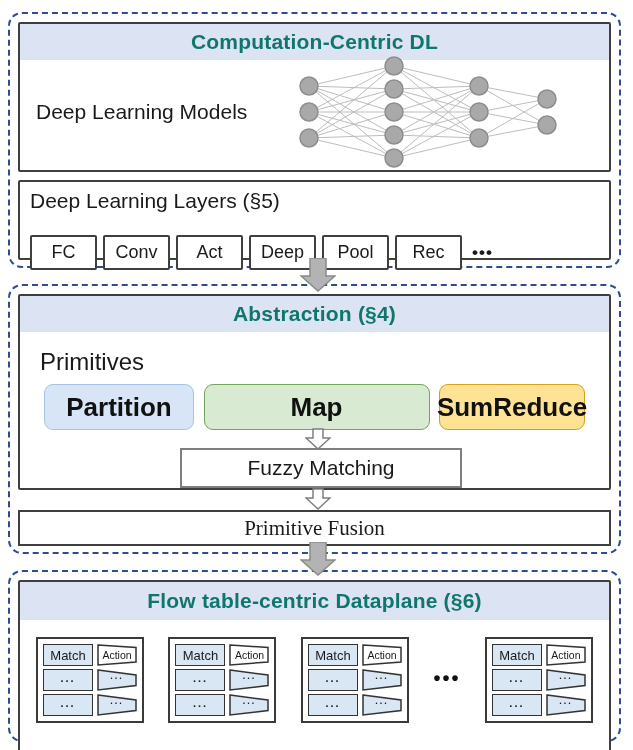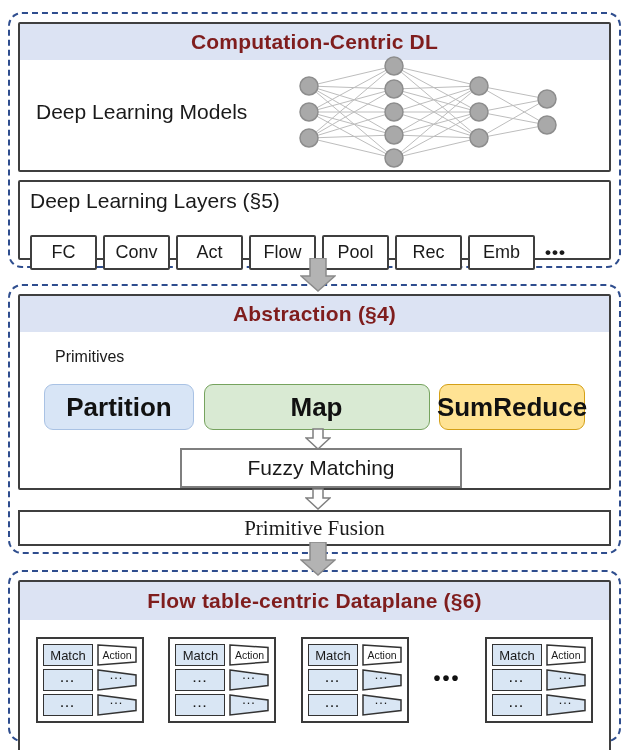--- a/index.html
+++ b/index.html
@@ -24,21 +24,21 @@
   
   .solid-box {
     position: absolute; background: #ffffff;
     border: 2px solid #3f3f3f; border-radius: 2px;
   }
   .band {
     width: 100%; background: #dce3f3;
     display: flex; align-items: center; justify-content: center;
   }
   .red-title {
-    color: #7f1d1d; font-weight: bold; font-size: 21px; letter-spacing: .2px;
+    color: #0f766e; font-weight: bold; font-size: 21px; letter-spacing: .2px;
   }
 
   
   #models-box { top: 8px; left: 8px; width: 593px; height: 150px; }
   #models-box .band { height: 36px; }
   .models-label {
     position: absolute; left: 16px; top: 76px; font-size: 21px;
   }
   .nn-wrap { position: absolute; right: 40px; top: 32px; width: 280px; height: 112px; }
   .nn-wrap svg { width: 280px; height: 112px; }
@@ -61,21 +61,21 @@
   #connector-2 { left: 300px; top: 542px; }
   .connector polygon { fill: #b3b3b3; stroke: #8a8a8a; stroke-width: 1.5; }
 
   
   .hollow-arrow { position: absolute; width: 26px; height: 22px; z-index: 4; }
   .hollow-arrow polygon { fill: #ffffff; stroke: #7f7f7f; stroke-width: 1.5; }
 
   
   #abstraction-box { top: 8px; left: 8px; width: 593px; height: 196px; }
   #abstraction-box .band { height: 36px; }
-  .primitives-label { position: absolute; left: 20px; top: 52px; font-size: 16px; margin-left: 15px; }
+  .primitives-label { position: absolute; left: 20px; top: 52px; font-size: 24px; }
   .primitives-row {
     position: absolute; top: 88px; left: 24px; right: 24px; height: 46px;
     display: flex; justify-content: space-between; align-items: stretch;
   }
   .prim {
     border-radius: 9px; display: flex; align-items: center; justify-content: center;
     font-size: 26px; font-weight: bold; color: #111;
   }
   .prim-partition { width: 150px; background: #d8e5f6; border: 1.5px solid #a9c2e4; }
   .prim-map       { width: 226px; background: #d9ead3; border: 1.5px solid #76a35e; text-align: center; }
@@ -190,24 +190,23 @@
           </svg>
       </div>
     </div>
 
     <div class="solid-box" id="layers-box">
       <div class="layers-label">Deep Learning Layers (§5)</div>
       <div class="chips-row">
         <div class="chip">FC</div>
         <div class="chip">Conv</div>
         <div class="chip">Act</div>
-        <div class="chip">Flow</div>
+        <div class="chip">Deep</div>
         <div class="chip">Pool</div>
         <div class="chip">Rec</div>
-        <div class="chip">Emb</div>
         <span class="chips-ellipsis">•••</span>
       </div>
     </div>
   </div>
 
   <svg class="connector" id="connector-1" viewBox="0 0 36 34">
     <polygon points="10,0 26,0 26,18 35,18 18,33 1,18 10,18"></polygon>
   </svg>
 
   <div class="dashed-section" id="section-abs">

